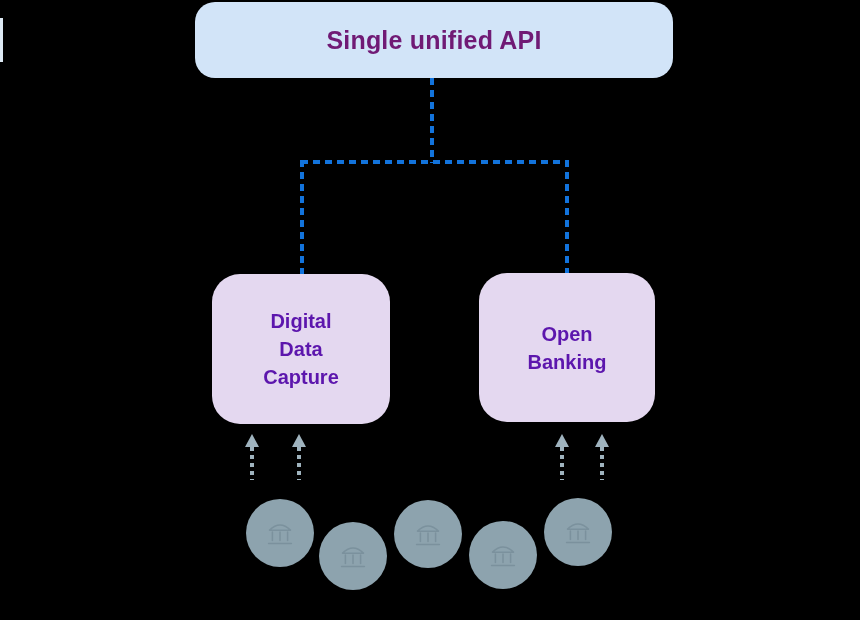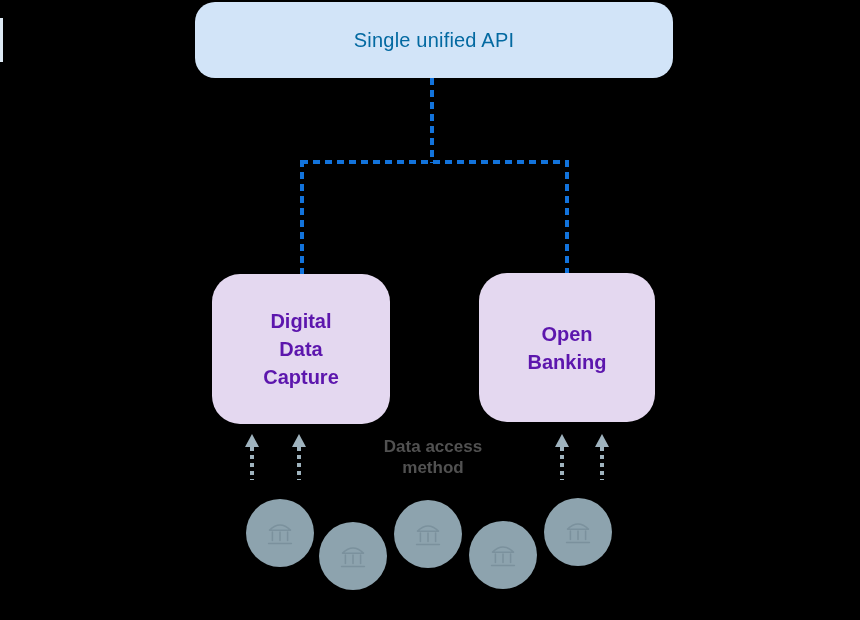--- a/index.html
+++ b/index.html
@@ -27,23 +27,23 @@
     position: absolute;
     left: 195px; top: 2px;
     width: 478px; height: 76px;
     background: #d2e4f8;
     border-radius: 20px;
     display: flex;
     align-items: center;
     justify-content: center;
   }
   .api-box .label {
-    color: #0369a1;
-    font-size: 20px;
-    font-weight: normal;
+    color: #701a75;
+    font-size: 25px;
+    font-weight: bold;
     letter-spacing: 0.2px;
   }
   
   .conn-v {
     position: absolute;
     width: 4px;
     background: repeating-linear-gradient(to bottom, #1273dc 0 7px, transparent 7px 12px);
   }
   .conn-h {
     position: absolute;
@@ -162,22 +162,20 @@
   </div>
   <div class="up-arrow" id="arrow-3">
     <div class="head"></div>
     <div class="tail"></div>
   </div>
   <div class="up-arrow" id="arrow-4">
     <div class="head"></div>
     <div class="tail"></div>
   </div>
 
-  <div class="annotation">Data access
-method</div>
 
   <div class="source-circle" id="circ-1">
     <span class="bank-icon">
       <svg width="38" height="38" viewBox="0 0 40 40" fill="none" stroke="#7b919d" stroke-width="1.6" stroke-linejoin="round" stroke-linecap="round">
         <path d="M9 17 Q20 6 31 17 Z"></path>
         <line x1="12" y1="19" x2="12" y2="28"></line>
         <line x1="20" y1="19" x2="20" y2="28"></line>
         <line x1="28" y1="19" x2="28" y2="28"></line>
         <line x1="8" y1="31" x2="32" y2="31"></line>
       </svg>

